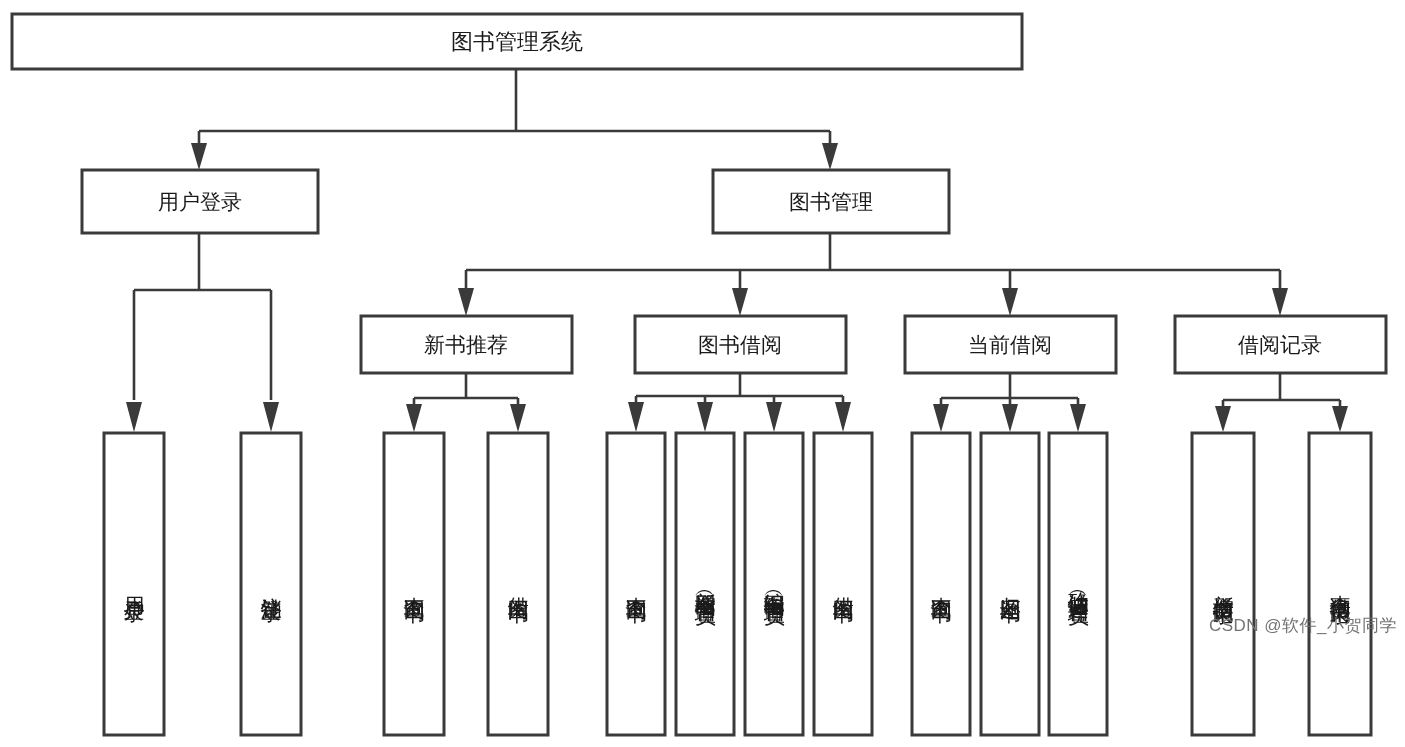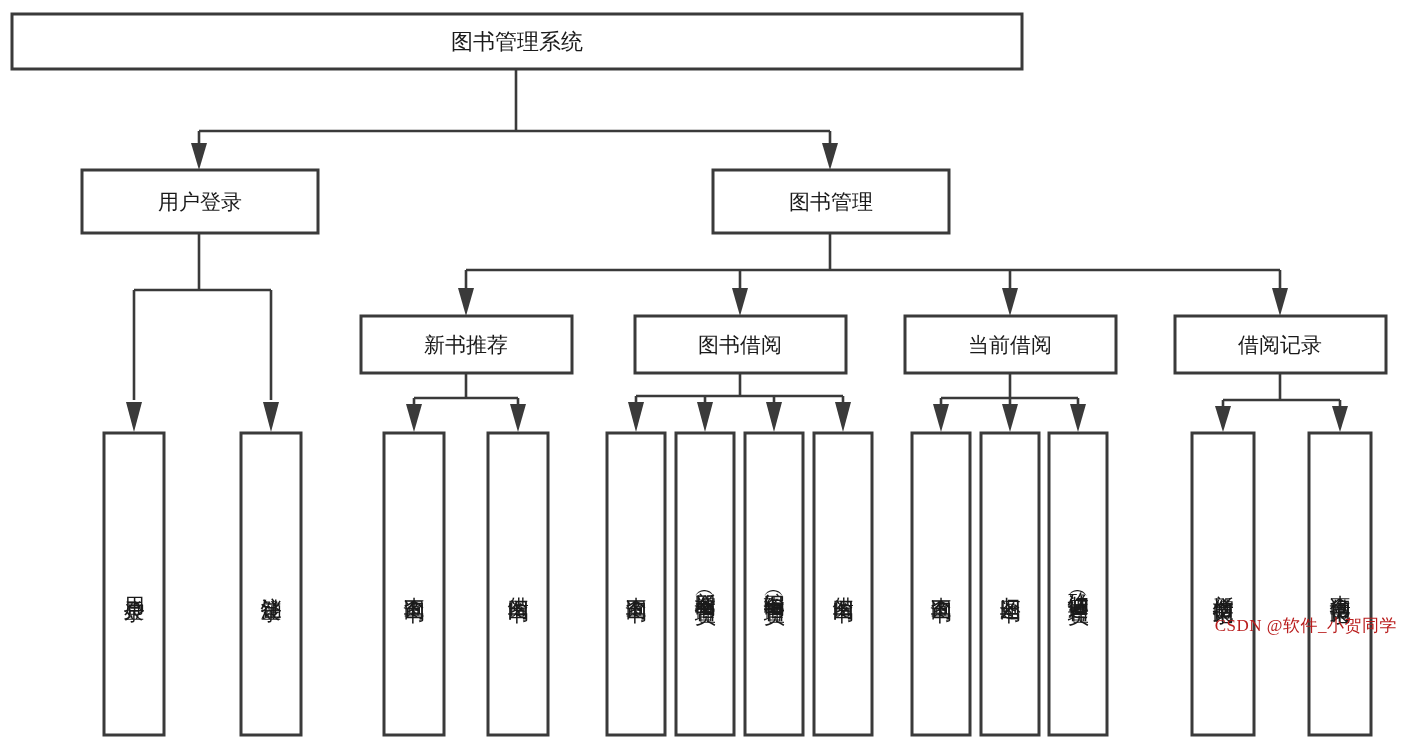--- a/index.html
+++ b/index.html
@@ -44,23 +44,23 @@
     line-height:1.16;
     letter-spacing:2px;
     color:#1a1a1a;
     white-space:nowrap;
     pointer-events:none;
   }
   .watermark{
     position:absolute;
     right:8px;
     bottom:4px;
-    font-family:Liberation Serif, serif;
+    font-family:Liberation Sans, sans-serif;
     font-size:17px;
-    color:#b91c1c;
+    color:#737373;
     letter-spacing:0.5px;
     user-select:none;
   }
 </style>
 </head>
 <body>
 
 <div id="stage">
 
   <svg id="diagram" viewBox="0 0 1405 747">

